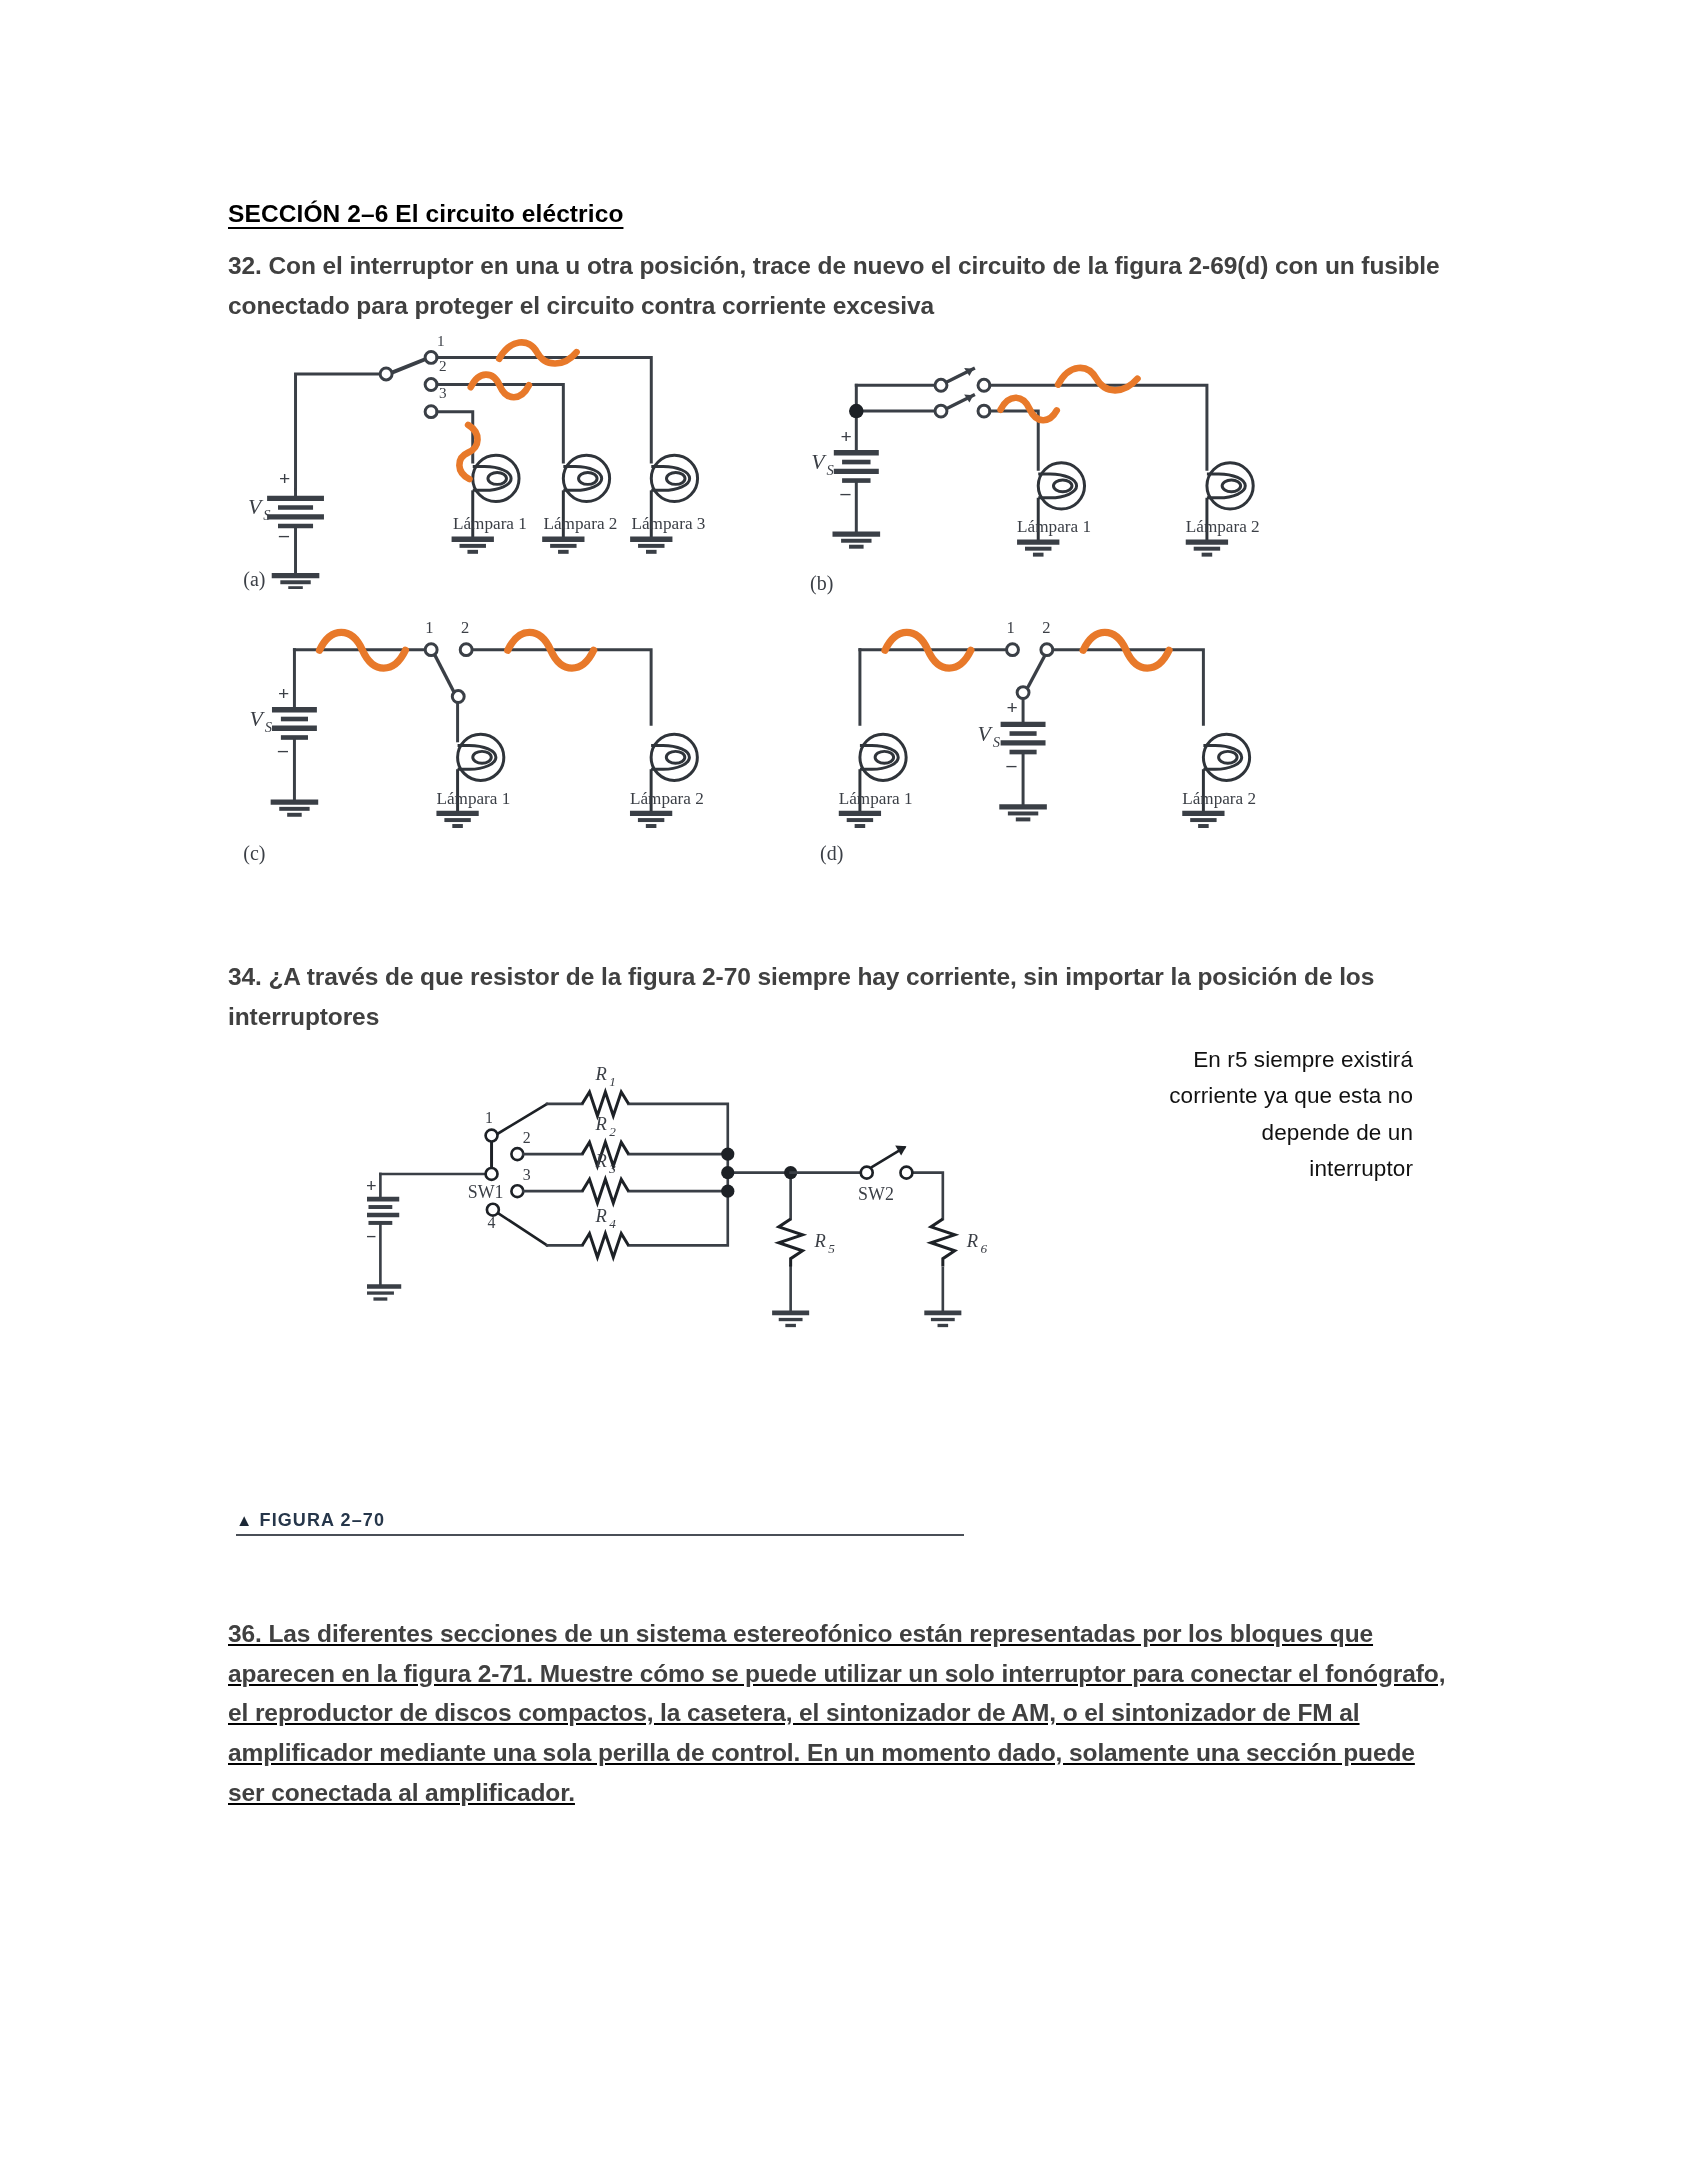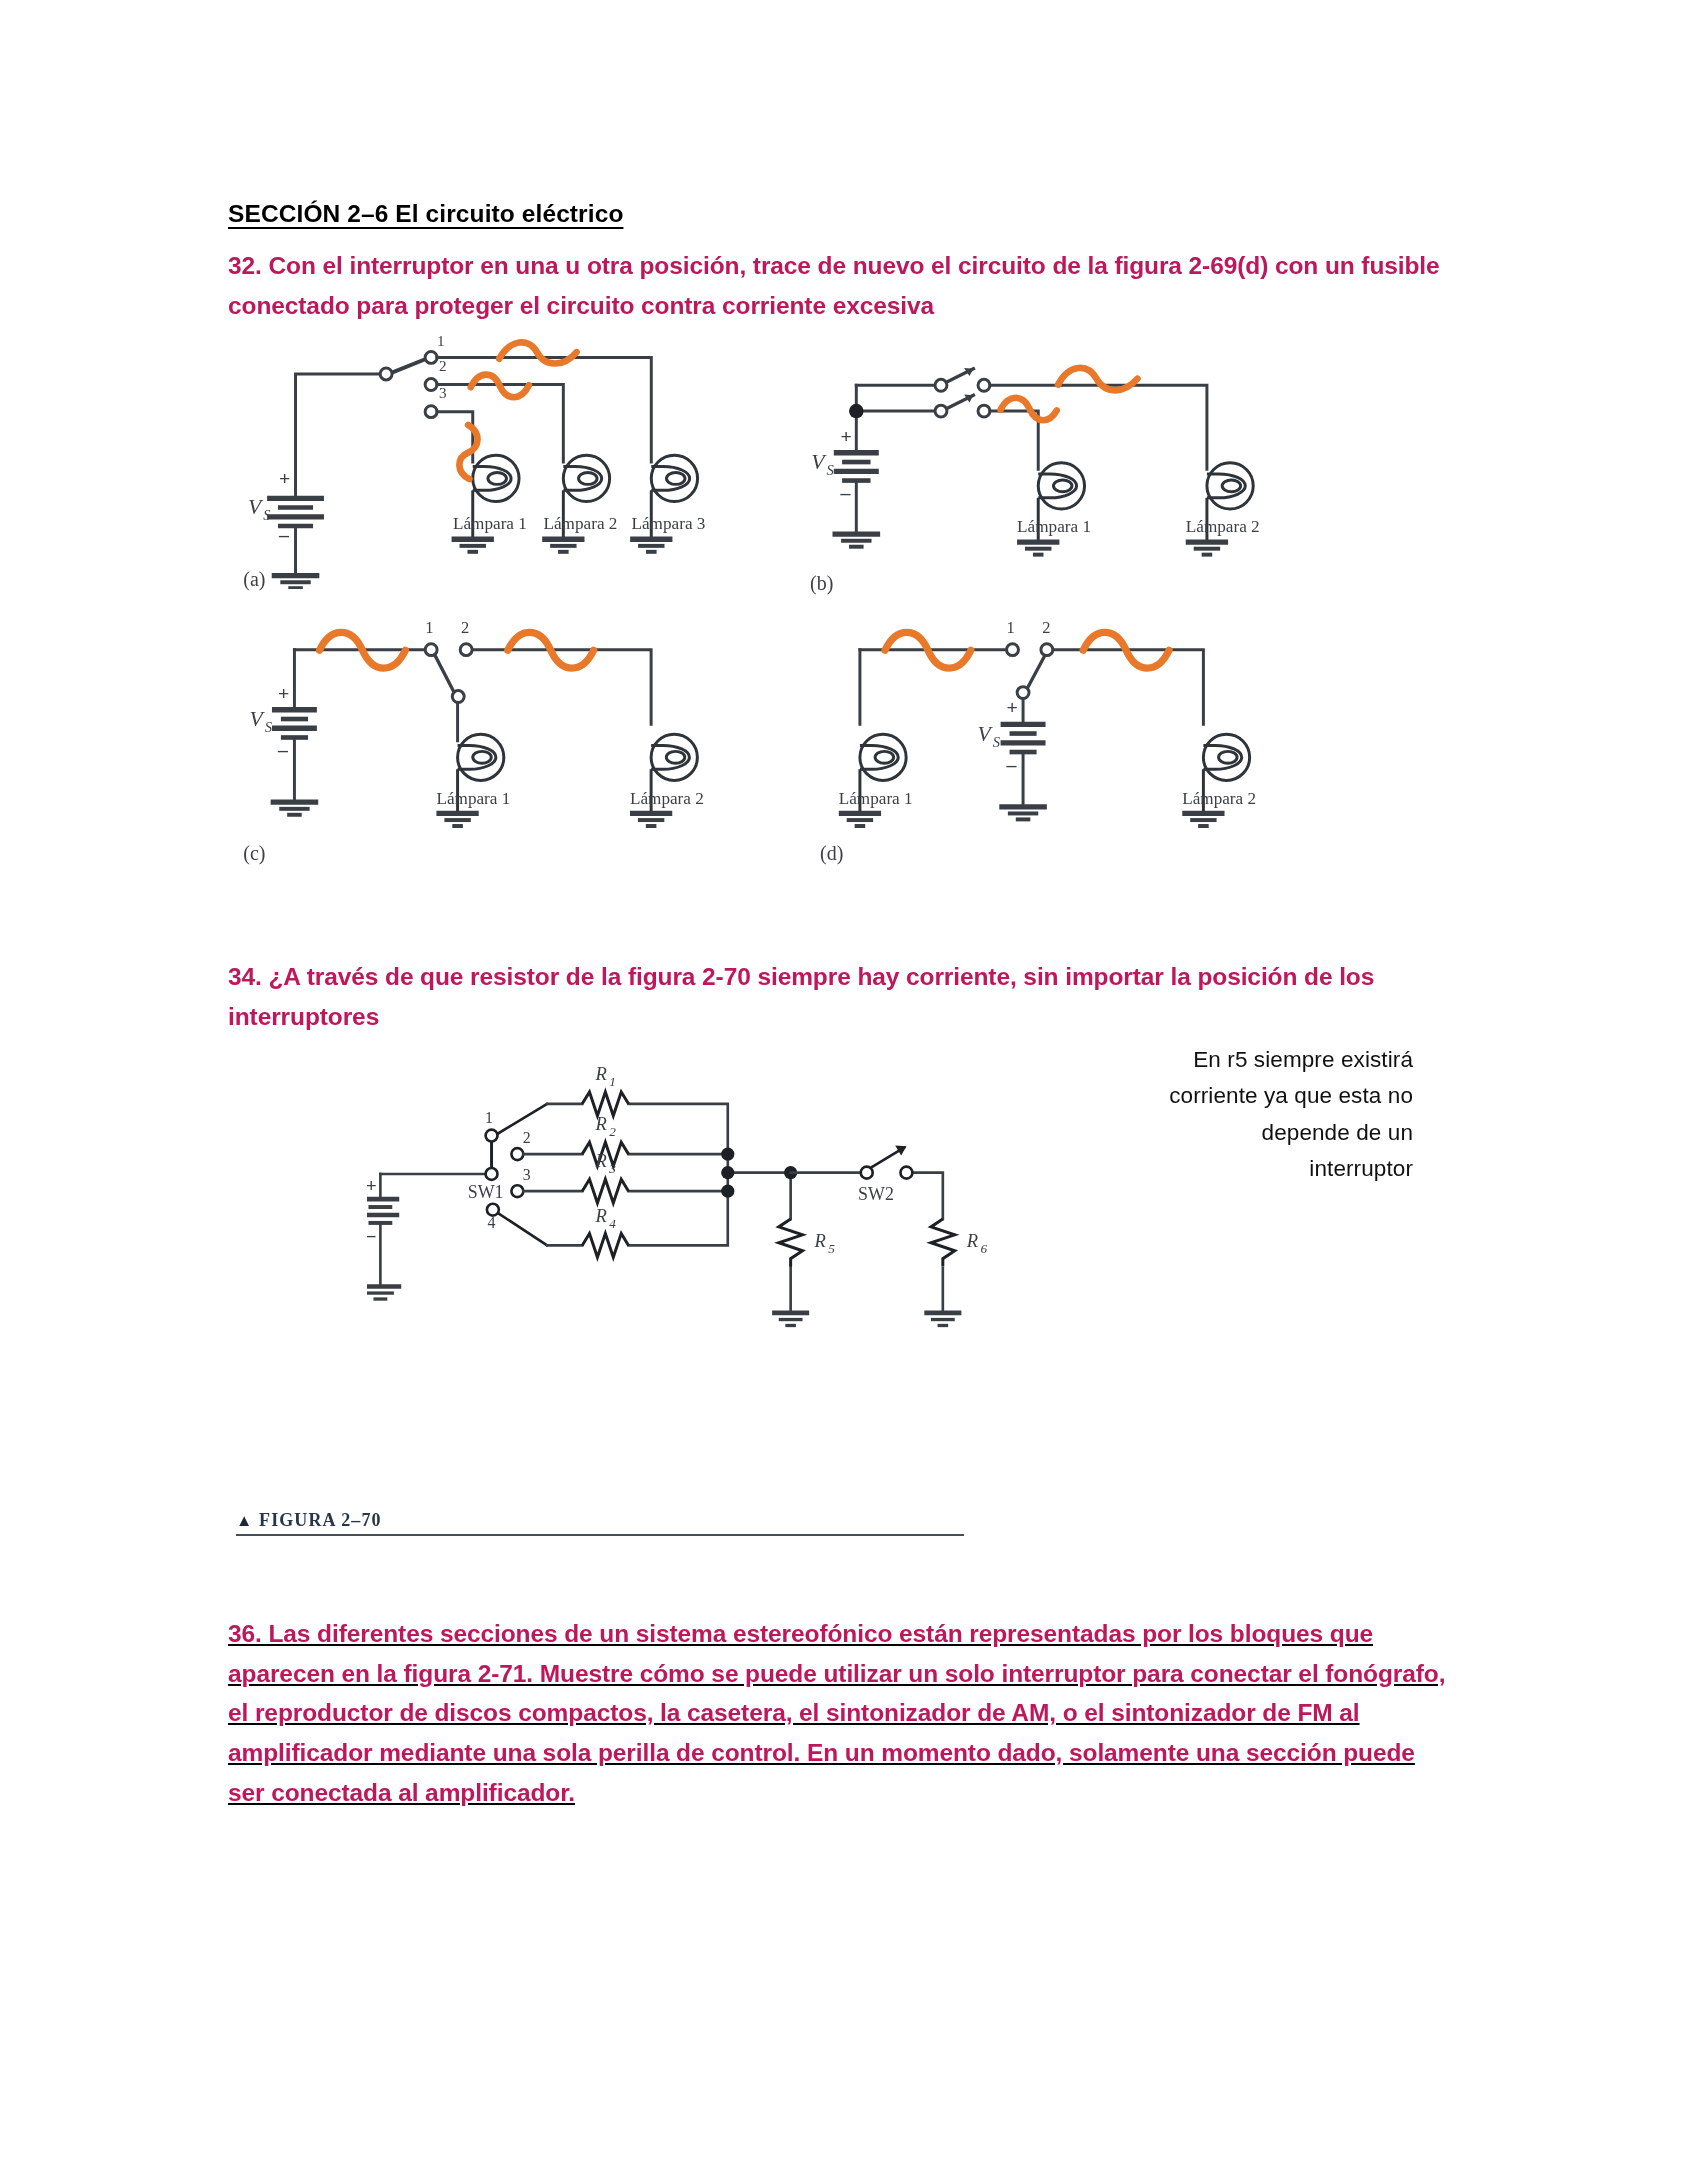--- a/index.html
+++ b/index.html
@@ -37,38 +37,38 @@
     text-decoration: underline;
     text-underline-offset: 4.6px;
     letter-spacing: 0.1px;
     margin: 0;
     padding: 0;
     line-height: 1.15;
   }
   .para {
     font-size: 24.5px;
     font-weight: bold;
-    color: #be185d;
+    color: #404040;
     line-height: 1.62;
     margin: 0;
     letter-spacing: -0.1px;
   }
   .side-note {
     font-size: 22.5px;
     font-weight: normal;
     color: #111;
     line-height: 1.62;
     letter-spacing: 0.1px;
   }
   .fig-caption {
     font-size: 18px;
     font-weight: bold;
     color: #26364a;
     letter-spacing: 1.1px;
-    font-family: Liberation Serif, serif;
+    font-family: Liberation Sans, sans-serif;
   }
   .fig-caption .tri { color: #1b2735; font-size: 16.5px; }
   .fig-rule {
     height: 2px;
     background: #4a4f57;
     width: 728px;
     margin-top: 2.6px;
   }
 
   

